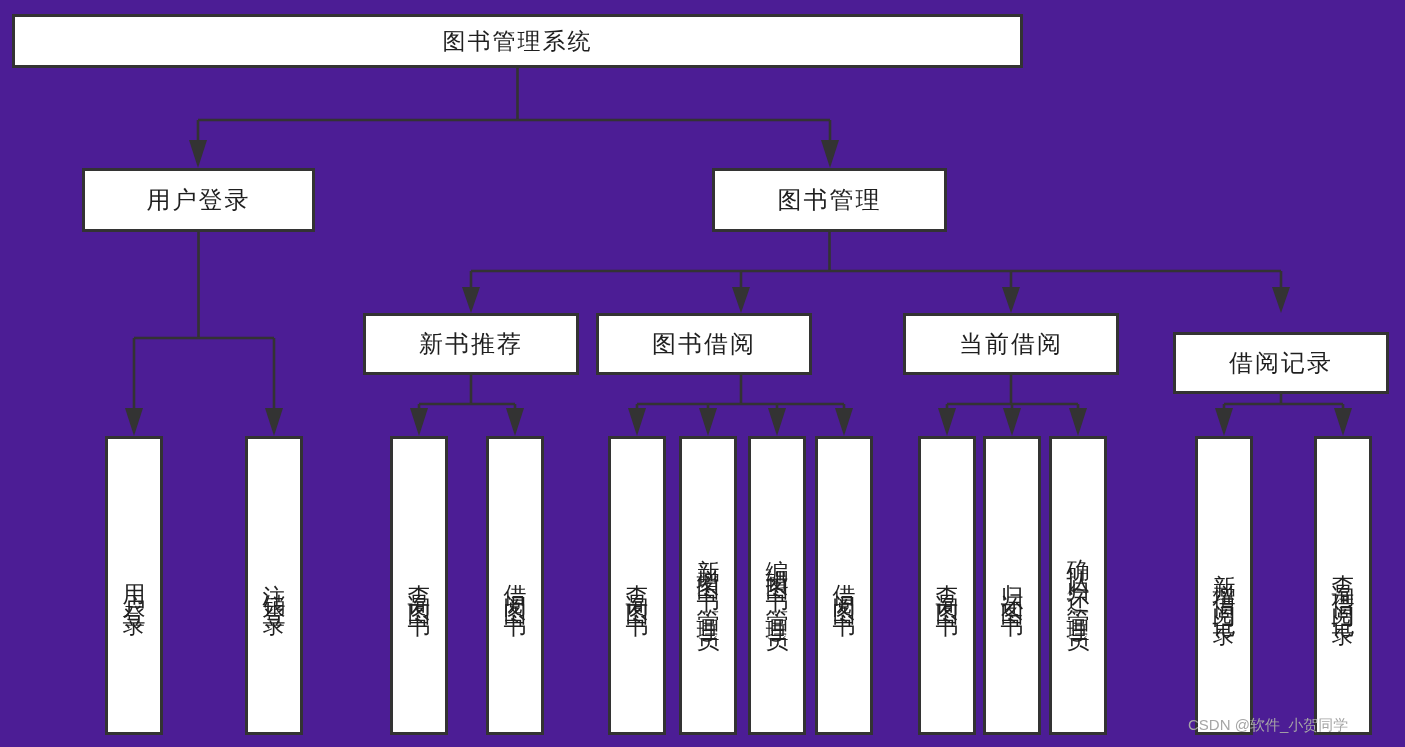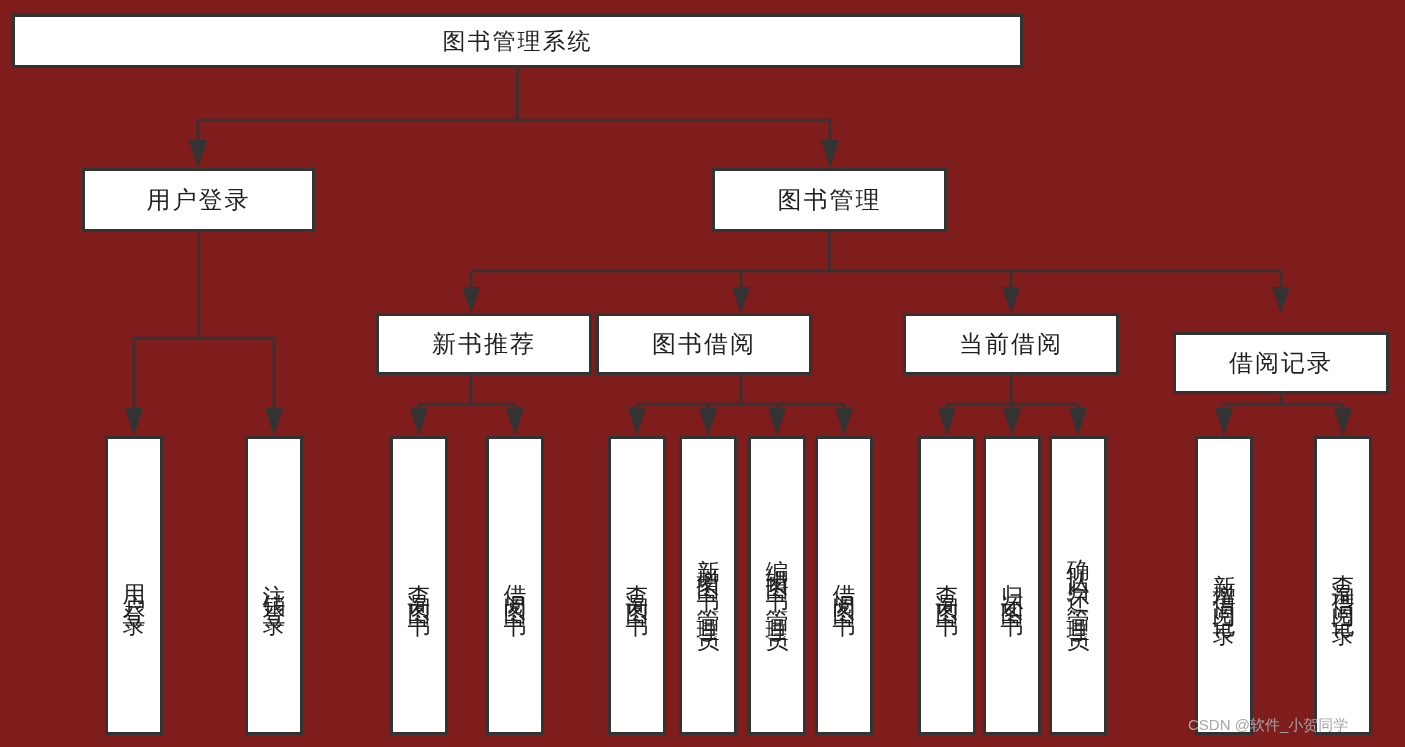--- a/index.html
+++ b/index.html
@@ -5,21 +5,21 @@
   html, body {
     margin: 0;
     padding: 0;
     background: #ffffff;
     font-family: "Liberation Sans", "DejaVu Sans", sans-serif;
   }
   .canvas {
     position: relative;
     width: 1405px;
     height: 747px;
-    background: #7f1d1d;
+    background: #4c1d95;
     overflow: hidden;
   }
   .connectors {
     position: absolute;
     left: 0; top: 0;
     width: 1405px;
     height: 747px;
     pointer-events: none;
   }
   .node {
@@ -134,21 +134,21 @@
     <span>图书管理系统</span>
   </div>
 
   <div class="node h-label" style="left:82px; top:168px; width:233px; height:64px;">
     <span>用户登录</span>
   </div>
   <div class="node h-label" style="left:712px; top:168px; width:235px; height:64px;text-align:center;">
     <span>图书管理</span>
   </div>
 
-  <div class="node h-label" style="left:376px; top:313px; width:216px; height:62px;">
+  <div class="node h-label" style="left:363px; top:313px; width:216px; height:62px;">
     <span>新书推荐</span>
   </div>
   <div class="node h-label" style="left:596px; top:313px; width:216px; height:62px;">
     <span>图书借阅</span>
   </div>
   <div class="node h-label" style="left:903px; top:313px; width:216px; height:62px;align-items:center;">
     <span>当前借阅</span>
   </div>
   <div class="node h-label" style="left:1173px; top:313px; width:216px; height:62px;margin-top:19px;">
     <span>借阅记录</span>

